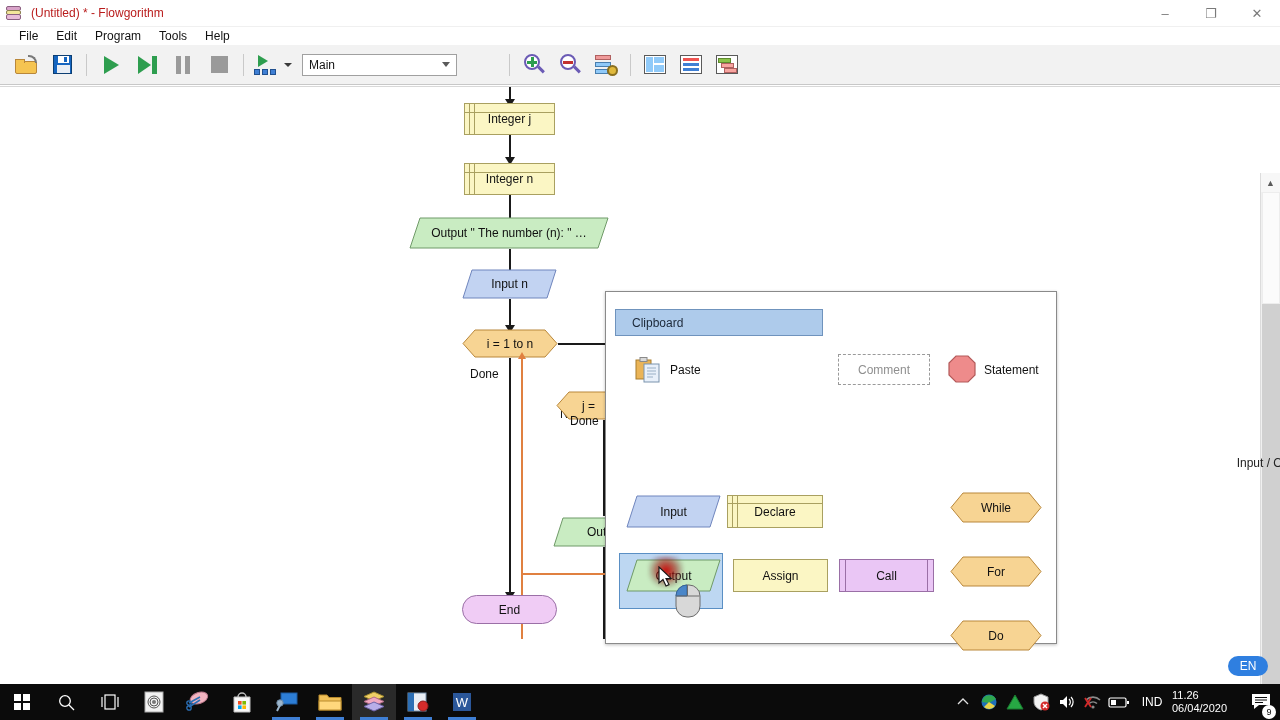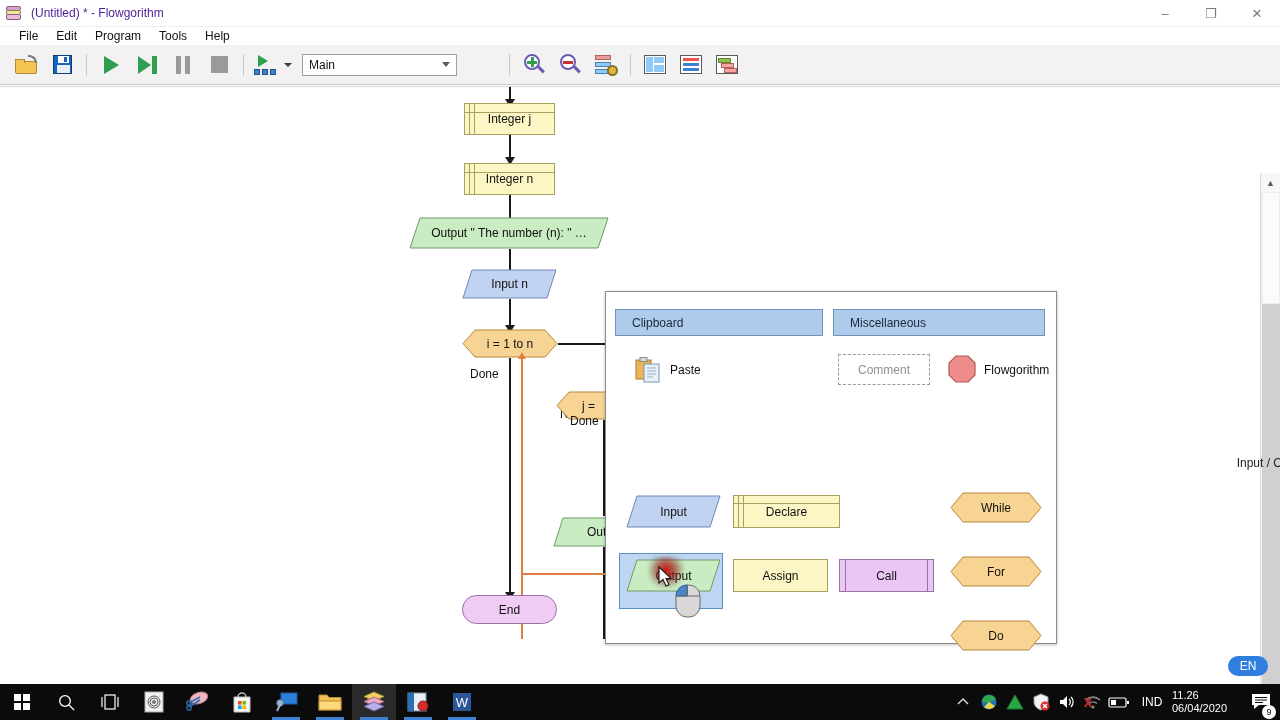--- a/index.html
+++ b/index.html
@@ -14,21 +14,21 @@
   
   #titlebar{
     position:absolute; left:0; top:0; width:1280px; height:27px;
     background:#ffffff; border-bottom:1px solid #f0f0f0;
     display:flex; align-items:center;
   }
   #app-icon{ width:18px; height:18px; margin-left:5px; position:relative; flex:none;}
   #app-icon .l1{position:absolute;left:1px;top:2px;width:15px;height:5px;background:#d9a3c9;border:1px solid #8a5f80;border-radius:2px;}
   #app-icon .l2{position:absolute;left:1px;top:6px;width:15px;height:5px;background:#f2e59a;border:1px solid #8a7f50;border-radius:2px;}
   #app-icon .l3{position:absolute;left:1px;top:10px;width:15px;height:6px;background:#e8bcd8;border:1px solid #8a5f80;border-radius:2px;}
-  #title-text{ margin-left:8px; color:#4c1d95; font-size:12px; }
+  #title-text{ margin-left:8px; color:#b91c1c; font-size:12px; }
   .wbtn{ width:46px; height:27px; display:flex; align-items:center; justify-content:center; color:#7a7a7a; font-size:13px;}
   #win-controls{ margin-left:auto; display:flex; }
 
   
   #menubar{
     position:absolute; left:0; top:27px; width:1280px; height:18px;
     background:#ffffff; display:flex; align-items:center; padding-left:10px;
   }
   #menubar .mi{ padding:1px 9px; font-size:12px; color:#111; }
 
@@ -420,44 +420,43 @@
       <rect x="6" y="1.5" width="7" height="4" fill="#d9d9d9" stroke="#8a8a8a"></rect>
       <rect x="10" y="8" width="15" height="18" fill="#e8f0fa" stroke="#7a93ad"></rect>
       <line x1="13" y1="12" x2="22" y2="12" stroke="#9ab0c6"></line>
       <line x1="13" y1="15" x2="22" y2="15" stroke="#9ab0c6"></line>
       <line x1="13" y1="18" x2="22" y2="18" stroke="#9ab0c6"></line>
       <line x1="13" y1="21" x2="19" y2="21" stroke="#9ab0c6"></line>
     </svg>
   </div>
   <div class="pal-label" style="left:64px;top:71px;">Paste</div>
 
-  <div class="grp-hdr" style="left:227px;top:17px;width:212px;height:27px;">Miscellaneous</div>
 
   <div class="pal-item" style="left:232px;top:62px;width:92px;height:31px;border:1px dashed #9a9a9a;display:flex;align-items:center;justify-content:center;">
     <span style="color:#8f8f8f;font-size:12px;">Comment</span>
   </div>
 
   <div class="pal-item" style="left:341px;top:62px;width:30px;height:30px;">
     <svg width="30" height="30" viewBox="0 0 30 30">
       <polygon points="9,2 21,2 28,9 28,21 21,28 9,28 2,21 2,9" fill="#ee8b8b" stroke="#b35a5a" stroke-width="1.2"></polygon>
     </svg>
   </div>
-  <div class="pal-label" style="left:378px;top:71px;">Flowgorithm</div>
+  <div class="pal-label" style="left:378px;top:71px;">Statement</div>
 
 
   <div class="col-hdr" style="left:608px;top:164px;width:118px;">Input / Output</div>
 
   <div class="pal-item" style="left:20px;top:203px;width:95px;height:33px;">
     <svg width="95" height="33" viewBox="0 0 95 33" preserveAspectRatio="none" style="position:absolute;inset:0">
       <polygon points="11,1 94,1 84,32 1,32" fill="#c2d3f2" stroke="#6f85bd" stroke-width="1"></polygon>
     </svg>
     <div class="lbl">Input</div>
   </div>
 
-  <div class="sh-rect" style="left:127px;top:203px;width:107px;height:33px;">
+  <div class="sh-rect" style="left:121px;top:203px;width:96px;height:33px;">
     <span style="position:absolute;left:4px;top:0;bottom:0;width:1px;background:#a9a060"></span>
     <span style="position:absolute;left:9px;top:0;bottom:0;width:1px;background:#a9a060"></span>
     <span style="position:absolute;left:0;right:0;top:7px;height:1px;background:#a9a060"></span>
     <span>Declare</span>
   </div>
 
 
   <div class="pal-item" style="left:344px;top:200px;width:92px;height:31px;">
     <svg width="92" height="31" viewBox="0 0 92 31" preserveAspectRatio="none" style="position:absolute;inset:0">
       <polygon points="13,1 79,1 91,15.5 79,30 13,30 1,15.5" fill="#f7d493" stroke="#b9873a" stroke-width="1"></polygon>

